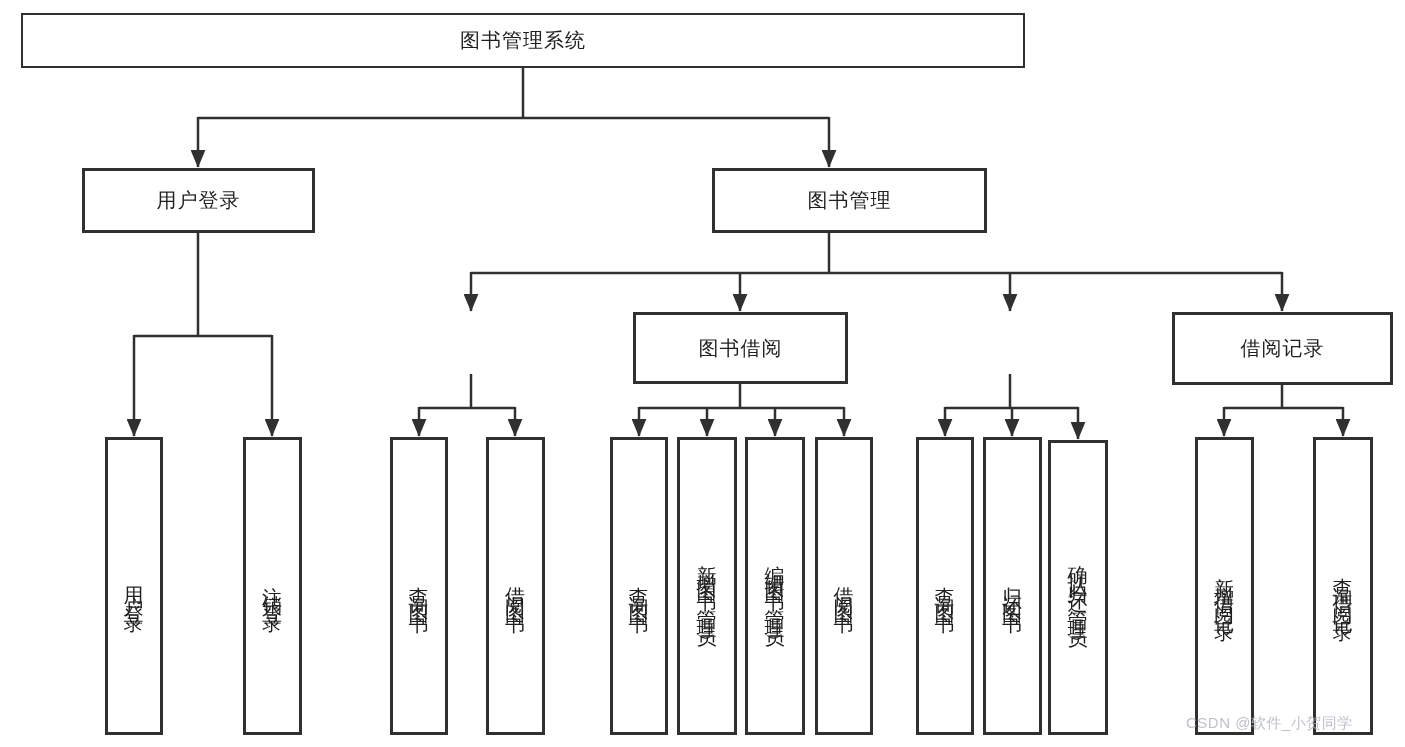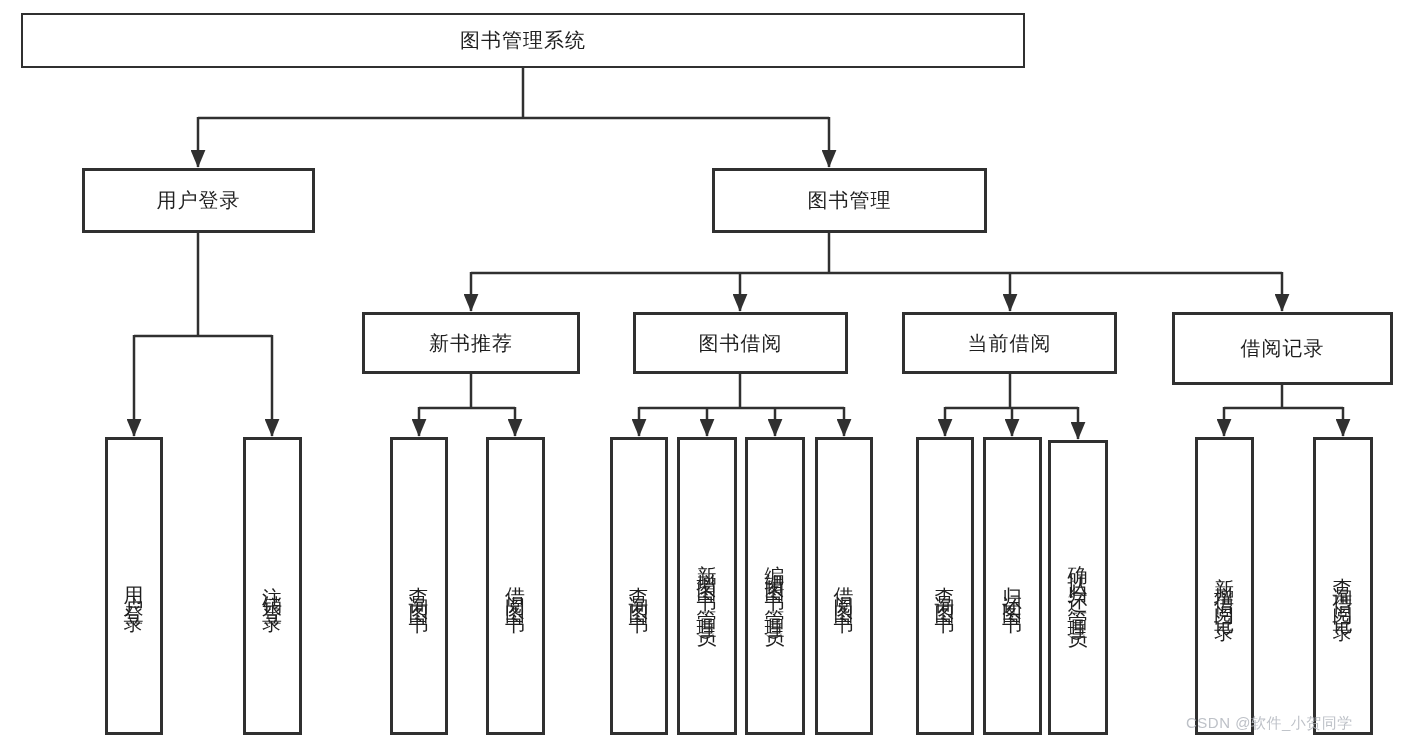--- a/index.html
+++ b/index.html
@@ -112,23 +112,21 @@
     <line x1="1224" y1="408" x2="1343" y2="408"></line>
     <line x1="1224" y1="407" x2="1224" y2="436" marker-end="url(#arrow)"></line>
     <line x1="1343" y1="407" x2="1343" y2="436" marker-end="url(#arrow)"></line>
   </svg>
 
   <div class="box root" style="left:21px;top:13px;width:1004px;height:55px">图书管理系统</div>
 
   <div class="box" style="left:82px;top:168px;width:233px;height:65px">用户登录</div>
   <div class="box" style="left:712px;top:168px;width:275px;height:65px">图书管理</div>
 
-  <div class="box" style="left:362px;top:312px;width:218px;height:62px">新书推荐</div>
-  <div class="box" style="left:633px;top:312px;width:215px;height:62px">图书借阅</div>
-  <div class="box" style="left:902px;top:312px;width:215px;height:62px">当前借阅</div>
+  <div class="box" style="left:633px;top:312px;width:215px;height:72px">图书借阅</div>
   <div class="box" style="left:1172px;top:312px;width:221px;height:73px">借阅记录</div>
 
   <div class="box leaf" style="left:105px;top:437px;width:58px;height:298px">用户登录</div>
   <div class="box leaf" style="left:243px;top:437px;width:59px;height:298px">注销登录</div>
 
   <div class="box leaf" style="left:390px;top:437px;width:58px;height:298px">查询图书</div>
   <div class="box leaf" style="left:486px;top:437px;width:59px;height:298px">借阅图书</div>
 
   <div class="box leaf" style="left:610px;top:437px;width:58px;height:298px">查询图书</div>
   <div class="box leaf" style="left:677px;top:437px;width:60px;height:298px">新增图书（管理员）</div>

